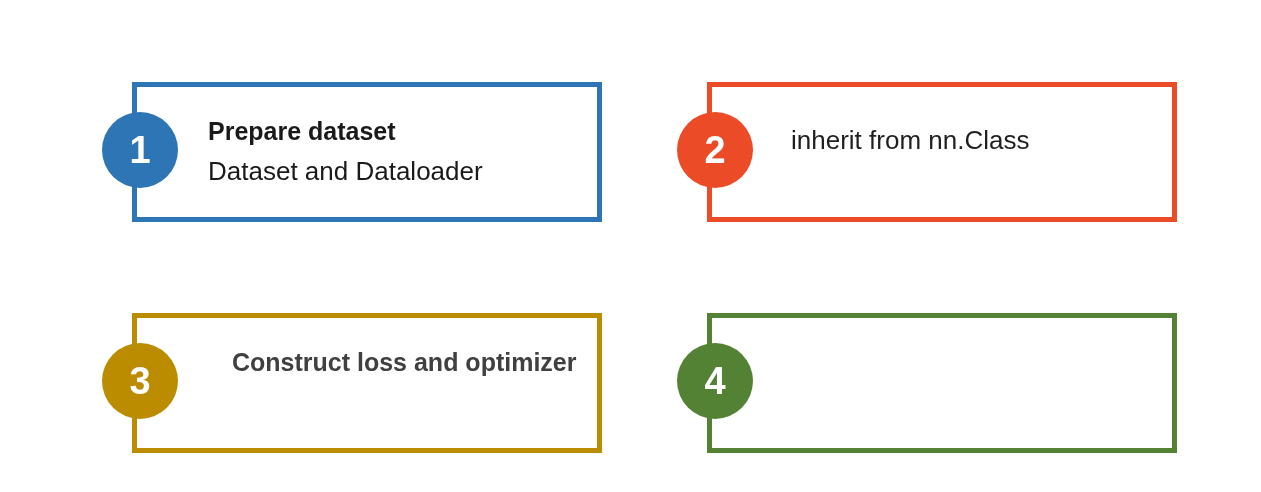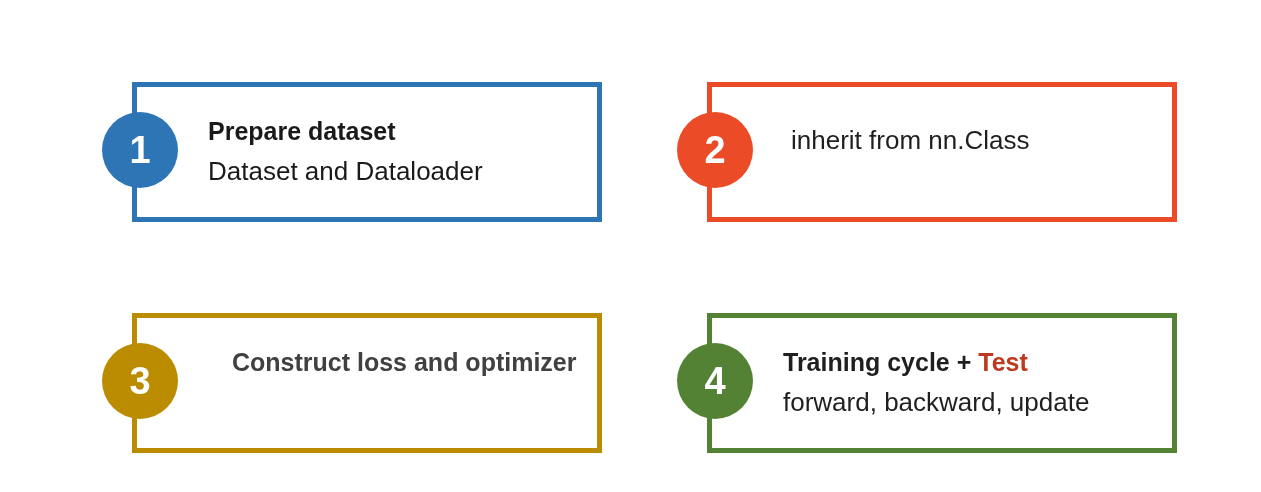--- a/index.html
+++ b/index.html
@@ -92,21 +92,15 @@
     </div>
     <div class="step-text">
       <div class="step-title" style="color: rgb(64, 64, 64); margin-left: 24px;">Construct loss and optimizer</div>
     </div>
   </div>
 
   <div class="step-box pos4" style="border-color: rgb(84, 130, 53);">
     <div class="step-badge" style="background-color: rgb(84, 130, 53);">
       <span class="step-number">4</span>
     </div>
-    <div class="step-text">
-      <div class="step-title" style="color: rgb(31, 31, 31);">
-        <span>Training cycle + </span><span class="title-highlight" style="color: rgb(190, 58, 31);">Test</span>
-      </div>
-      <div class="step-subtitle" style="color: rgb(31, 31, 31);">forward, backward, update</div>
-    </div>
   </div>
 
 </div>
 
 </body></html>

